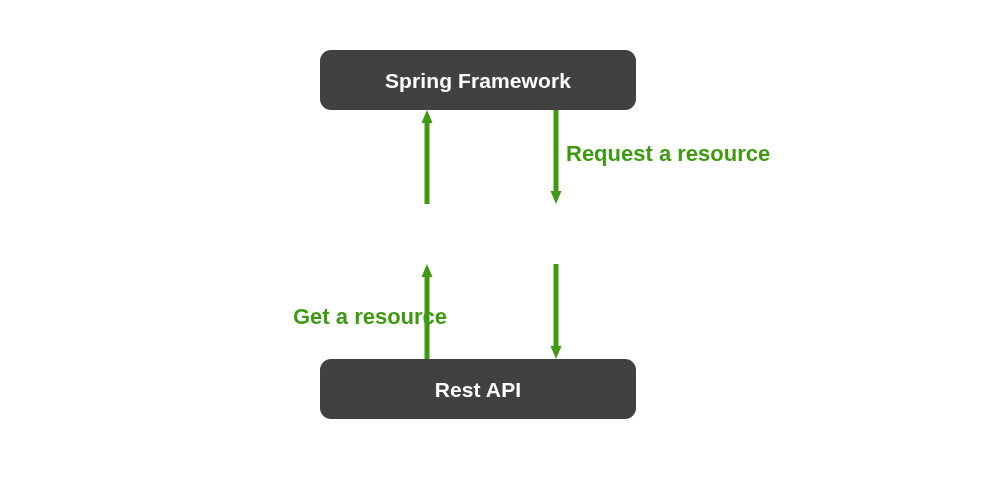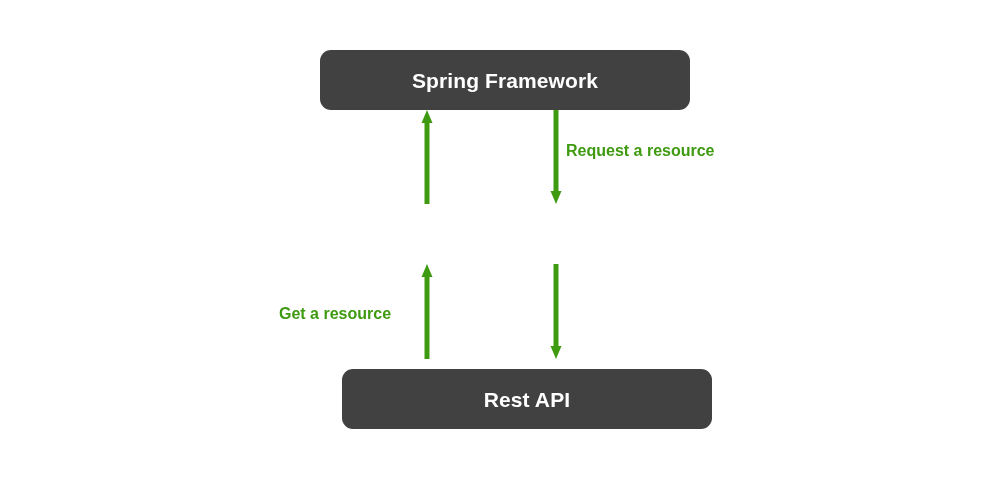--- a/index.html
+++ b/index.html
@@ -15,41 +15,41 @@
   #diagram-canvas {
     position: relative;
     width: 1000px;
     height: 500px;
     background: #ffffff;
     overflow: hidden;
   }
   .node-box {
     position: absolute;
     left: 320px;
-    width: 370px;
+    width: 316px;
     height: 60px;
     background: #414141;
     border-radius: 11px;
     display: flex;
     align-items: center;
     justify-content: center;
     box-sizing: border-box;
   }
   .node-label {
     color: #ffffff;
     font-size: 21px;
     font-weight: bold;
     letter-spacing: 0.1px;
     line-height: 1;
     white-space: nowrap;
     user-select: none;
   }
   #node-spring-framework { top: 50px; }
   #node-resttemplate      { top: 204px; }
-  #node-rest-api          { top: 369px; margin-left: 22px; }
+  #node-rest-api          { top: 359px; }
 
   .arrow-svg {
     position: absolute;
     overflow: visible;
     pointer-events: none;
   }
   .arrow-line {
     stroke: #3e9a10;
     stroke-width: 5;
   }
@@ -60,28 +60,28 @@
   
   #arrow-up-top    { left: 421px; top: 110px;  width: 12px; height: 94px; }
   #arrow-down-top  { left: 550px; top: 110px;  width: 12px; height: 94px; }
   
   #arrow-up-bottom   { left: 421px; top: 264px; width: 12px; height: 95px; }
   #arrow-down-bottom { left: 550px; top: 264px; width: 12px; height: 95px; }
 
   .edge-label {
     position: absolute;
     color: #3e9a10;
-    font-size: 16px;
+    font-size: 22px;
     font-weight: bold;
     line-height: 1;
     white-space: nowrap;
     user-select: none;
   }
   #label-request-a-resource { left: 566px; top: 143px; }
-  #label-get-a-resource     { left: 279px; top: 306px; }
+  #label-get-a-resource     { left: 293px; top: 306px; }
 </style>
 </head>
 <body>
 
 <div id="diagram-canvas">
 
   <div class="node-box" id="node-spring-framework">
     <span class="node-label">Spring Framework</span>
   </div>
 

